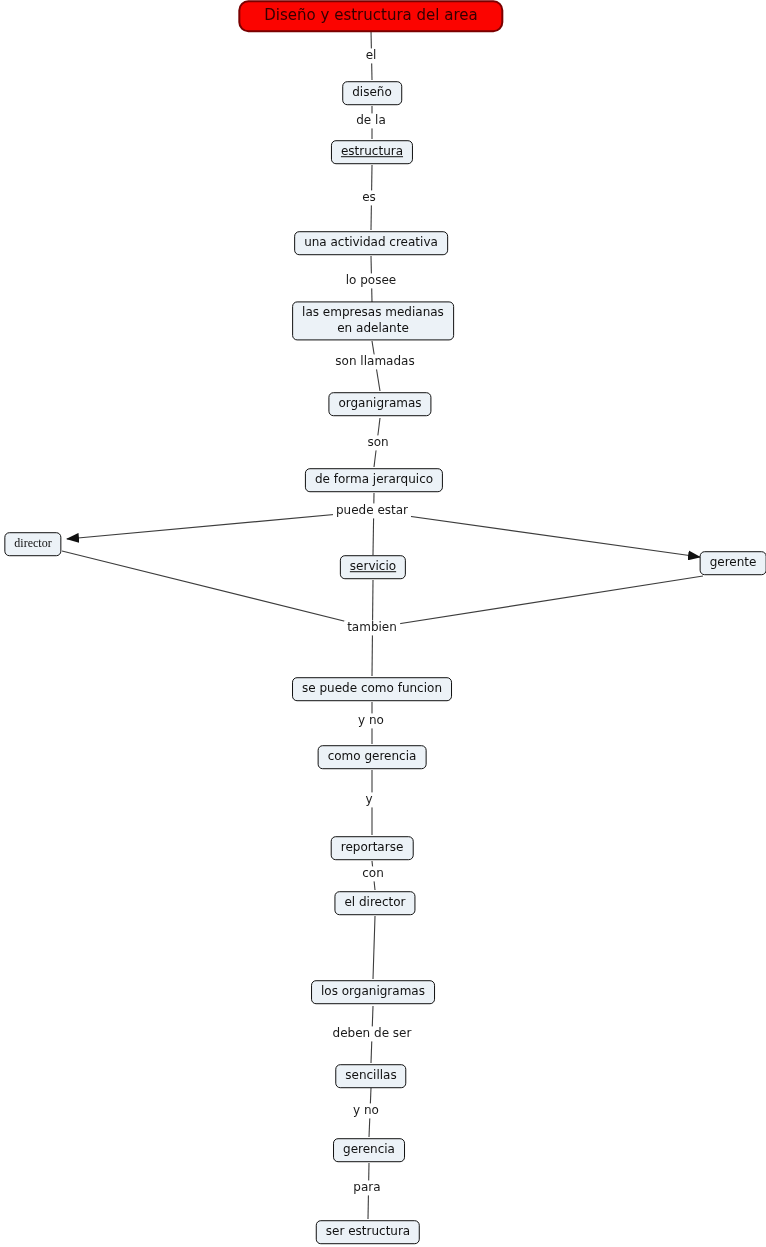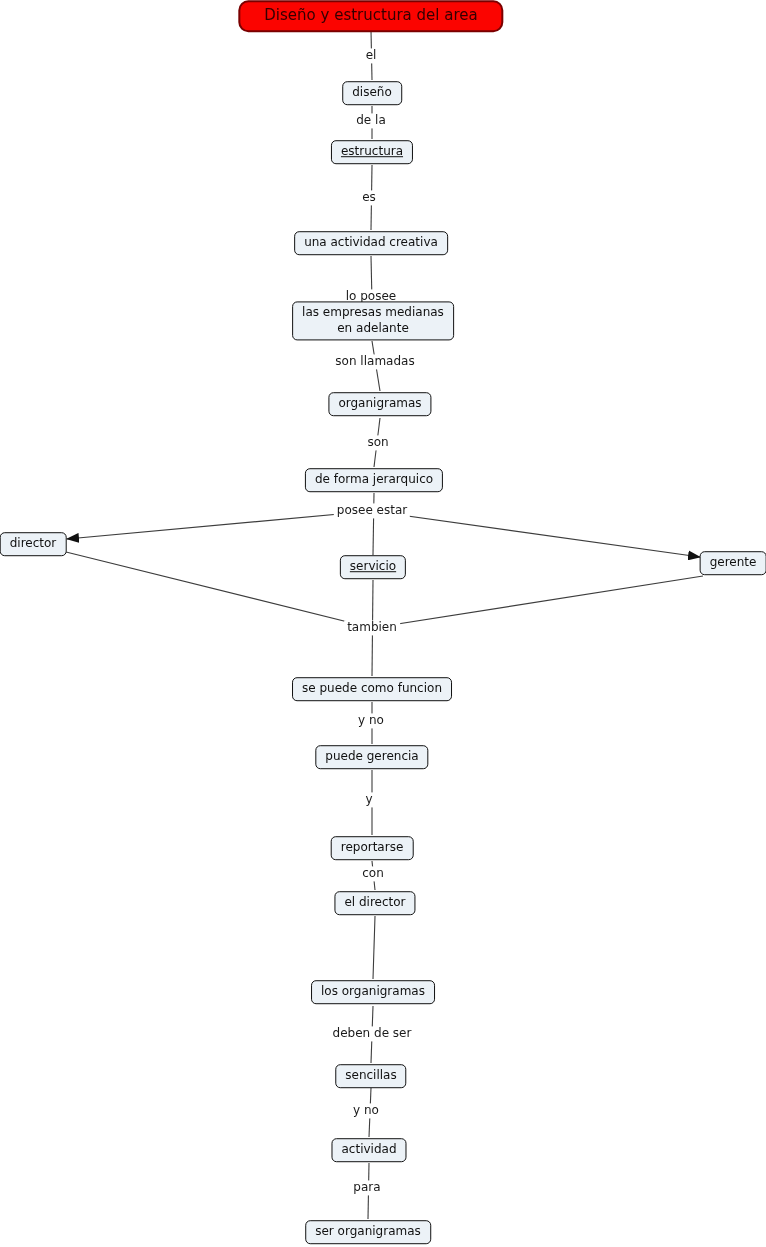--- a/index.html
+++ b/index.html
@@ -98,44 +98,44 @@
       <line x1="372" y1="861" x2="375" y2="890" class="edge"></line>
       <line x1="375" y1="916" x2="373" y2="979" class="edge"></line>
       <line x1="373" y1="1006" x2="371" y2="1063" class="edge"></line>
       <line x1="371" y1="1088" x2="369" y2="1137" class="edge"></line>
       <line x1="369" y1="1163" x2="368" y2="1219" class="edge"></line>
     </svg>
 
 <div class="link-label" style="left: 371px; top: 56px;">el</div>
     <div class="link-label" style="left: 371px; top: 121px;">de la</div>
     <div class="link-label" style="left: 369px; top: 198px;">es</div>
-    <div class="link-label" style="left: 371px; top: 281px; margin-top: 16px;">lo posee</div>
+    <div class="link-label" style="left: 371px; top: 281px;">lo posee</div>
     <div class="link-label" style="left: 375px; top: 362px;">son llamadas</div>
     <div class="link-label" style="left: 378px; top: 443px;">son</div>
-    <div class="link-label" style="left: 372px; top: 511px;">posee estar</div>
+    <div class="link-label" style="left: 372px; top: 511px;">puede estar</div>
     <div class="link-label" style="left: 372px; top: 628px;">tambien</div>
     <div class="link-label" style="left: 371px; top: 721px;">y no</div>
     <div class="link-label" style="left: 369px; top: 800px;">y</div>
     <div class="link-label" style="left: 373px; top: 874px;">con</div>
     <div class="link-label" style="left: 375px; top: 892px; margin-top: 12px;">ademas</div>
     <div class="link-label" style="left: 372px; top: 1034px;">deben de ser</div>
     <div class="link-label" style="left: 366px; top: 1111px;">y no</div>
     <div class="link-label" style="left: 367px; top: 1188px;">para</div>
     <div class="node root" style="left: 371px; top: 16px;">Diseño y estructura del area</div>
     <div class="node" style="left: 372px; top: 93px;">diseño</div>
     <div class="node" style="left: 372px; top: 152px; text-decoration: underline;">estructura</div>
     <div class="node" style="left: 371px; top: 243px;">una actividad creativa</div>
     <div class="node" style="left: 373px; top: 321px;">las empresas medianas
 en adelante</div>
     <div class="node" style="left: 380px; top: 404px;">organigramas</div>
     <div class="node" style="left: 374px; top: 480px;">de forma jerarquico</div>
-    <div class="node" style="left: 33px; top: 544px;">director</div>
+    <div class="node" style="left: 33px; top: 544px; font-family: Liberation Serif, serif;">director</div>
     <div class="node" style="left: 373px; top: 567px; text-decoration: underline;">servicio</div>
     <div class="node" style="left: 733px; top: 563px;">gerente</div>
     <div class="node" style="left: 372px; top: 689px;">se puede como funcion</div>
-    <div class="node" style="left: 372px; top: 757px;">puede gerencia</div>
+    <div class="node" style="left: 372px; top: 757px;">como gerencia</div>
     <div class="node" style="left: 372px; top: 848px;">reportarse</div>
     <div class="node" style="left: 375px; top: 903px;">el director</div>
     <div class="node" style="left: 373px; top: 992px;">los organigramas</div>
     <div class="node" style="left: 371px; top: 1076px;">sencillas</div>
-    <div class="node" style="left: 369px; top: 1150px;">actividad</div>
-    <div class="node" style="left: 368px; top: 1232px;">ser organigramas</div>
+    <div class="node" style="left: 369px; top: 1150px;">gerencia</div>
+    <div class="node" style="left: 368px; top: 1232px;">ser estructura</div>
   </div>
 
 </body></html>

